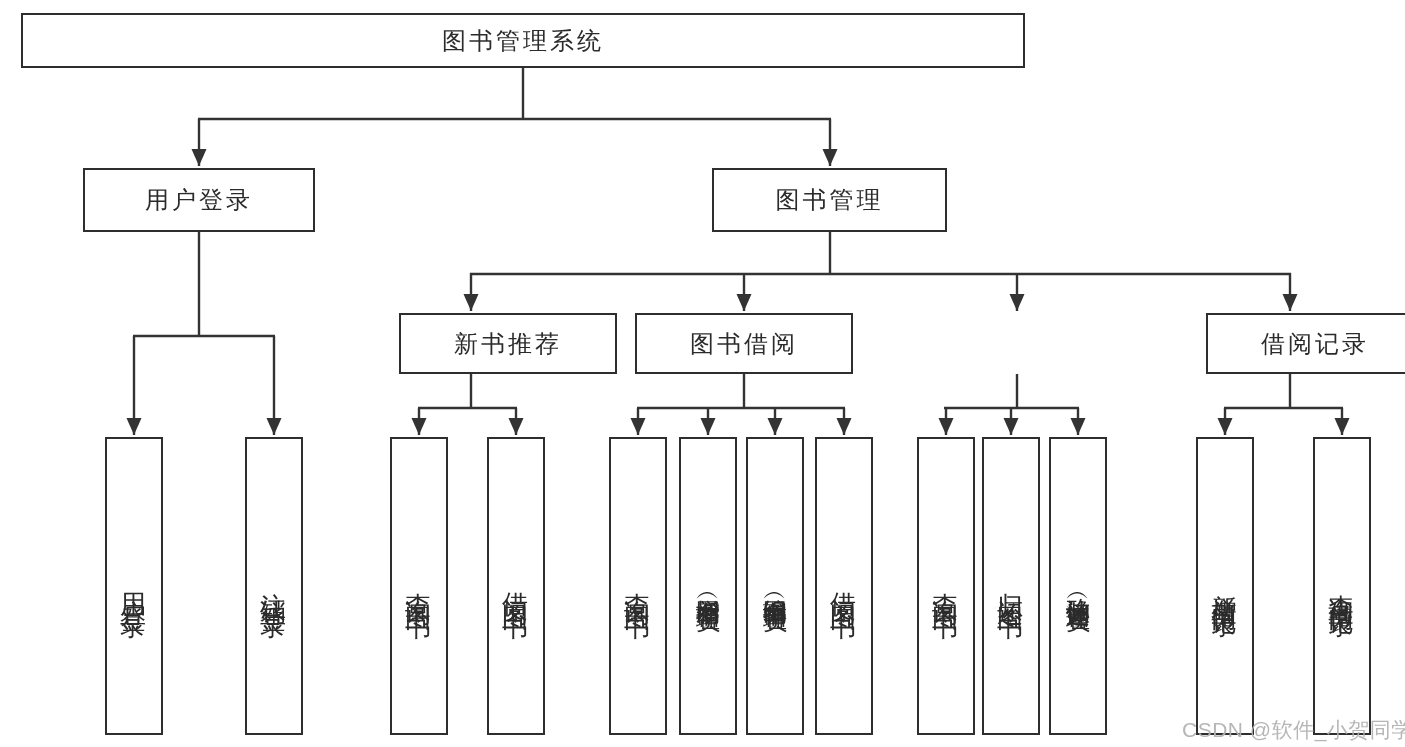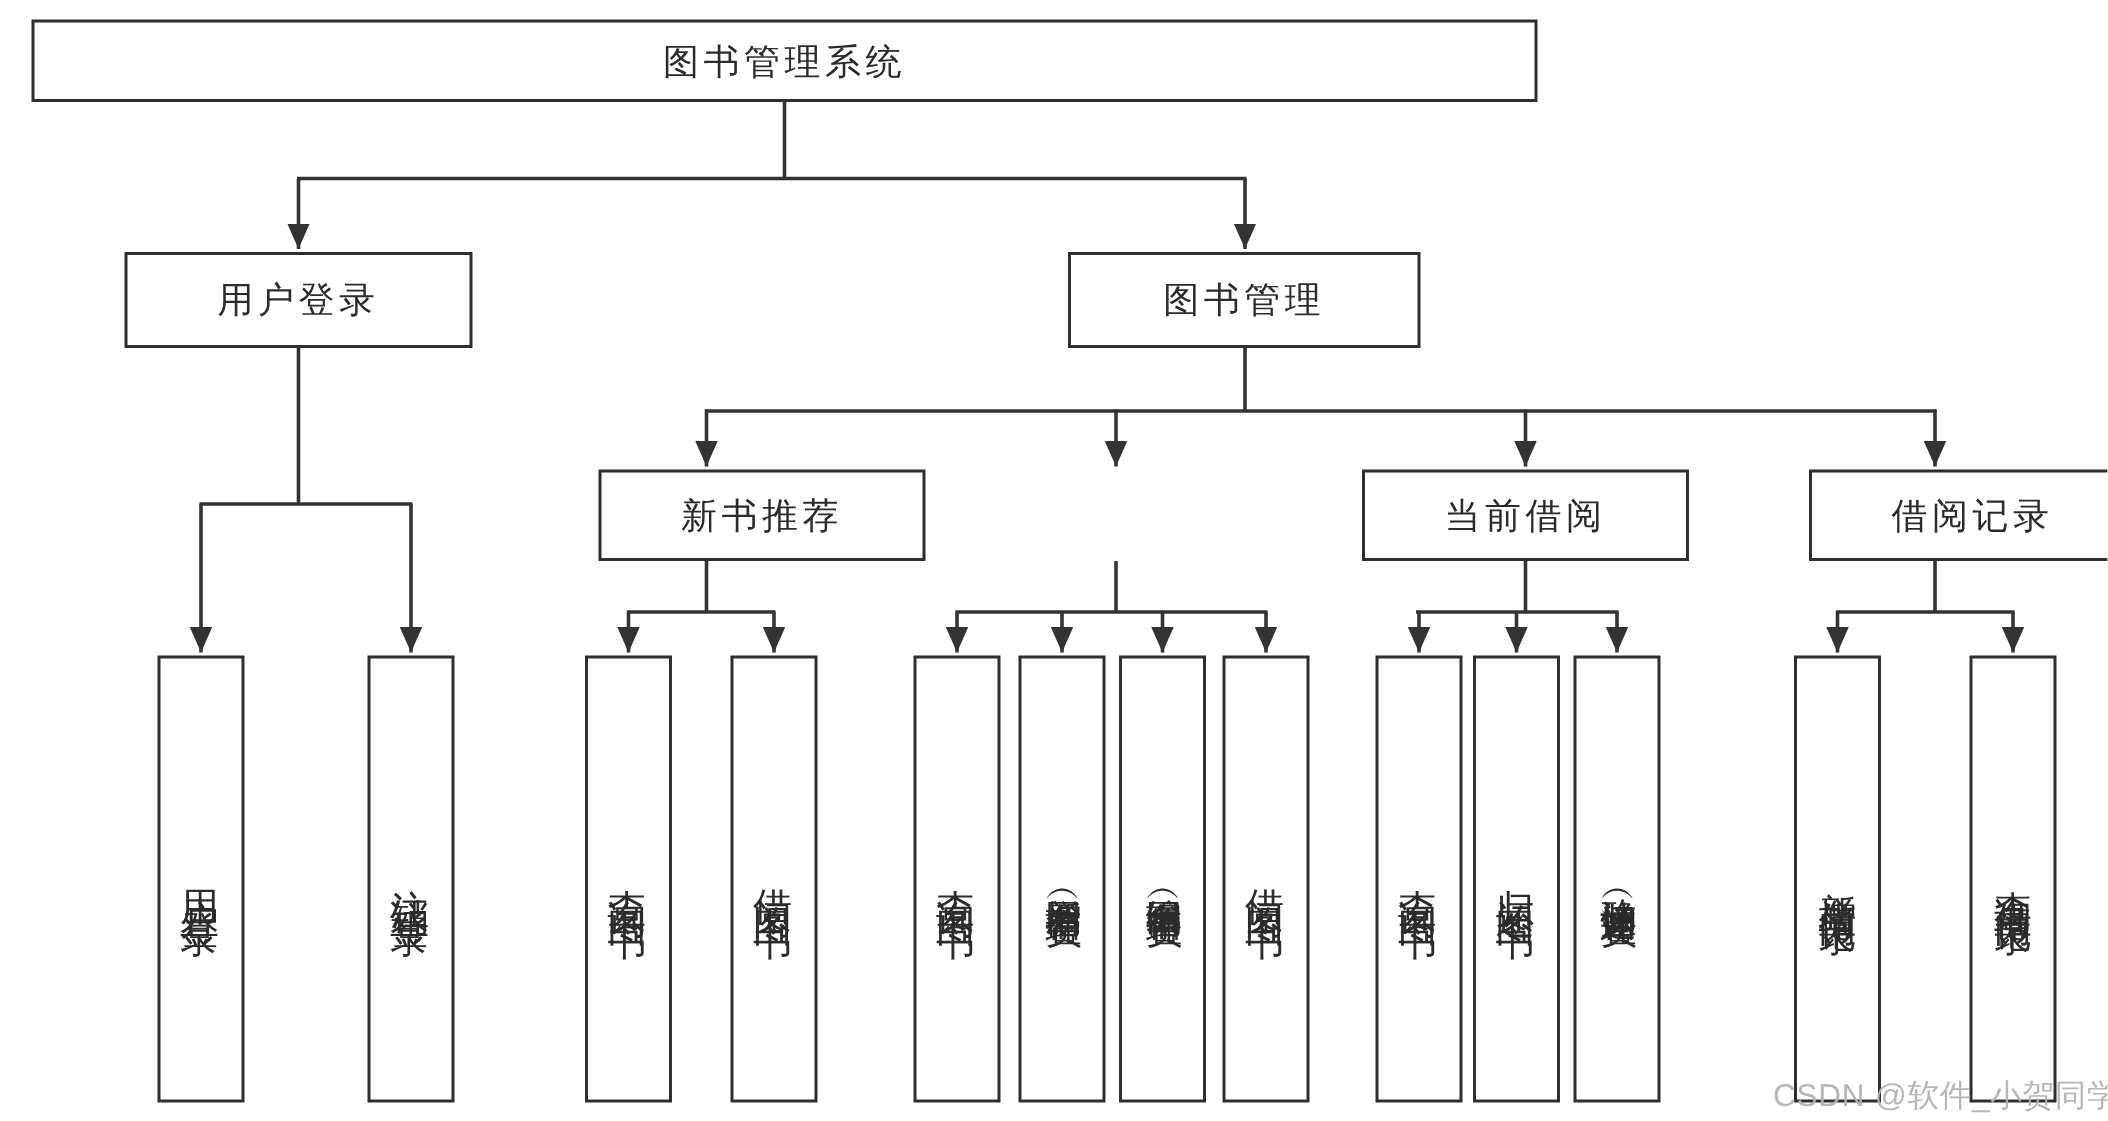--- a/index.html
+++ b/index.html
@@ -130,22 +130,22 @@
   <div class="hnode" style="left:83px; top:168px; width:232px; height:64px;">
     <span>用户登录</span>
   </div>
   <div class="hnode" style="left:712px; top:168px; width:235px; height:64px;">
     <span>图书管理</span>
   </div>
 
   <div class="hnode" style="left:362px; top:313px; width:218px; height:61px;margin-left:37px;">
     <span>新书推荐</span>
   </div>
-  <div class="hnode" style="left:908px; top:313px; width:218px; height:61px;">
-    <span>当前借阅</span>
+  <div class="hnode" style="left:635px; top:313px; width:218px; height:61px;">
+    <span>图书借阅</span>
   </div>
   <div class="hnode" style="left:1206px; top:313px; width:218px; height:61px;">
     <span>借阅记录</span>
   </div>
 
   <div class="vnode" style="left:105px;">
     <span>用户登录</span>
   </div>
   <div class="vnode" style="left:245px;">
     <span>注销登录</span>

